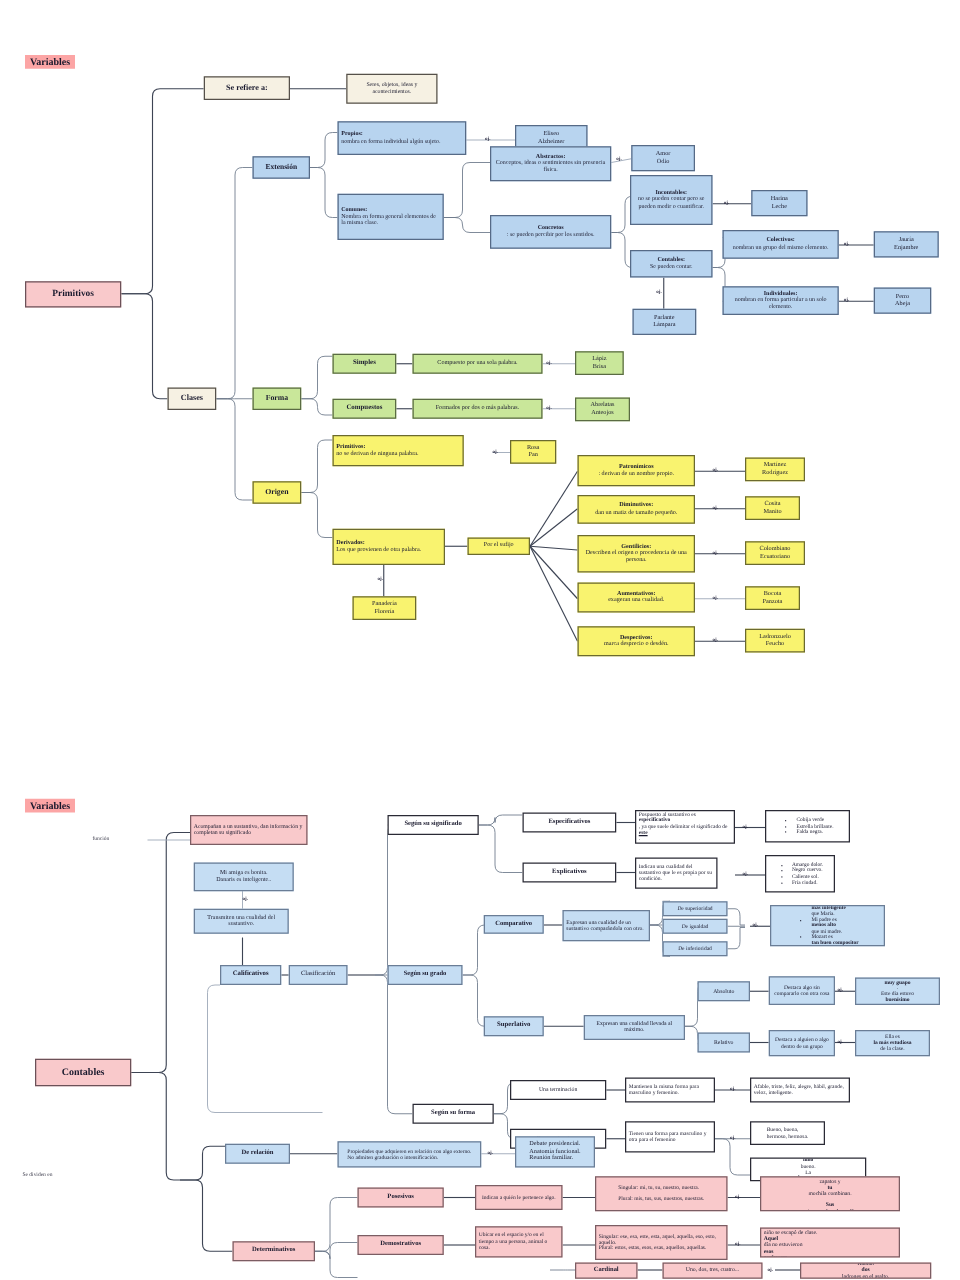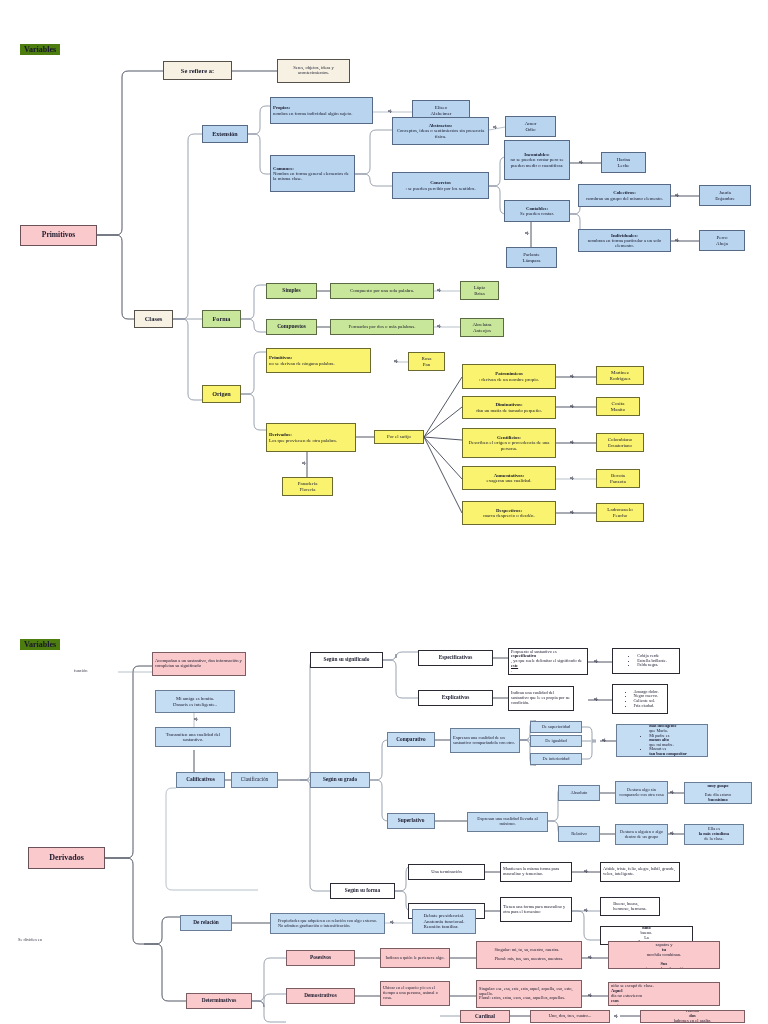--- a/index.html
+++ b/index.html
@@ -12,21 +12,21 @@
   .node span{display:block;width:100%;}
   
   .pink{background:#f9c9cb;border:1px solid #6b5158;}
   .cream{background:#f6f1e3;border:1px solid #55504a;}
   .blue{background:#b8d4ef;border:1px solid #566a86;}
   .green{background:#c9e79a;border:1px solid #5a6b43;}
   .yellow{background:#f9f36f;border:1px solid #6b6a2f;}
   .white{background:#ffffff;border:1.5px solid #2a2a35;}
   .bluelt{background:#c5ddf3;border:1px solid #6a7d96;}
   .pinklt{background:#f9c9cb;border:1px solid #7b5d63;}
-  .hdr{background:#4d7c0f;color:#17172b;font-weight:bold;}
+  .hdr{background:#fca5a5;color:#17172b;font-weight:bold;}
   .ul{text-decoration:underline;}
   .lbl{position:absolute;font-size:4.4px;color:#3a3a4a;}
   .bullets{text-align:left;padding-left:9px;}
   .bullets li{margin:0;padding:0;list-style:disc;}
   .bullets ul{margin:0;padding-left:5px;}
   .ltxt{text-align:left;}
   svg.wires{position:absolute;left:0;top:0;width:768px;height:1024px;
             pointer-events:none;}
   svg.wires path,svg.wires line{fill:none;stroke:#6e7a8c;stroke-width:0.7;}
   svg.wires .dk{stroke:#3d4454;stroke-width:0.9;}
@@ -295,21 +295,21 @@
 <span class="pin" style="left:394px;top:358px;">oj.</span>
 <span class="pin" style="left:302px;top:460px;">oj.</span>
 <span class="pin" style="left:570px;top:373px;">oj.</span>
 <span class="pin" style="left:570px;top:403px;">oj.</span>
 <span class="pin" style="left:570px;top:439px;">oj.</span>
 <span class="pin" style="left:570px;top:475px;">oj.</span>
 <span class="pin" style="left:570px;top:509px;">oj.</span>
 
 <div class="title-h hdr" style="left:20px;top:639px;">Variables</div>
 
-<div class="node pink" style="left:28px;top:847px;width:77px;height:22px;font-size:8px;font-weight:bold;">Derivados</div>
+<div class="node pink" style="left:28px;top:847px;width:77px;height:22px;font-size:8px;font-weight:bold;">Contables</div>
 
 <span class="lbl" style="left:74px;top:668px;">función</span>
 <span class="lbl" style="left:18px;top:937px;">Se dividen en</span>
 
 <div class="node pinklt ltxt" style="left:152px;top:652px;width:94px;height:24px;font-size:4.6px;">Acompañan a un sustantivo, dan información y completan su significado</div>
 
 <div class="node bluelt" style="left:155px;top:690px;width:80px;height:23px;font-size:4.8px;white-space:pre-line;">Mi amiga es bonita.
 Danaris es inteligente..</div>
 <div class="node bluelt" style="left:155px;top:727px;width:76px;height:20px;font-size:4.8px;">Transmiten una cualidad del sustantivo.</div>
 

